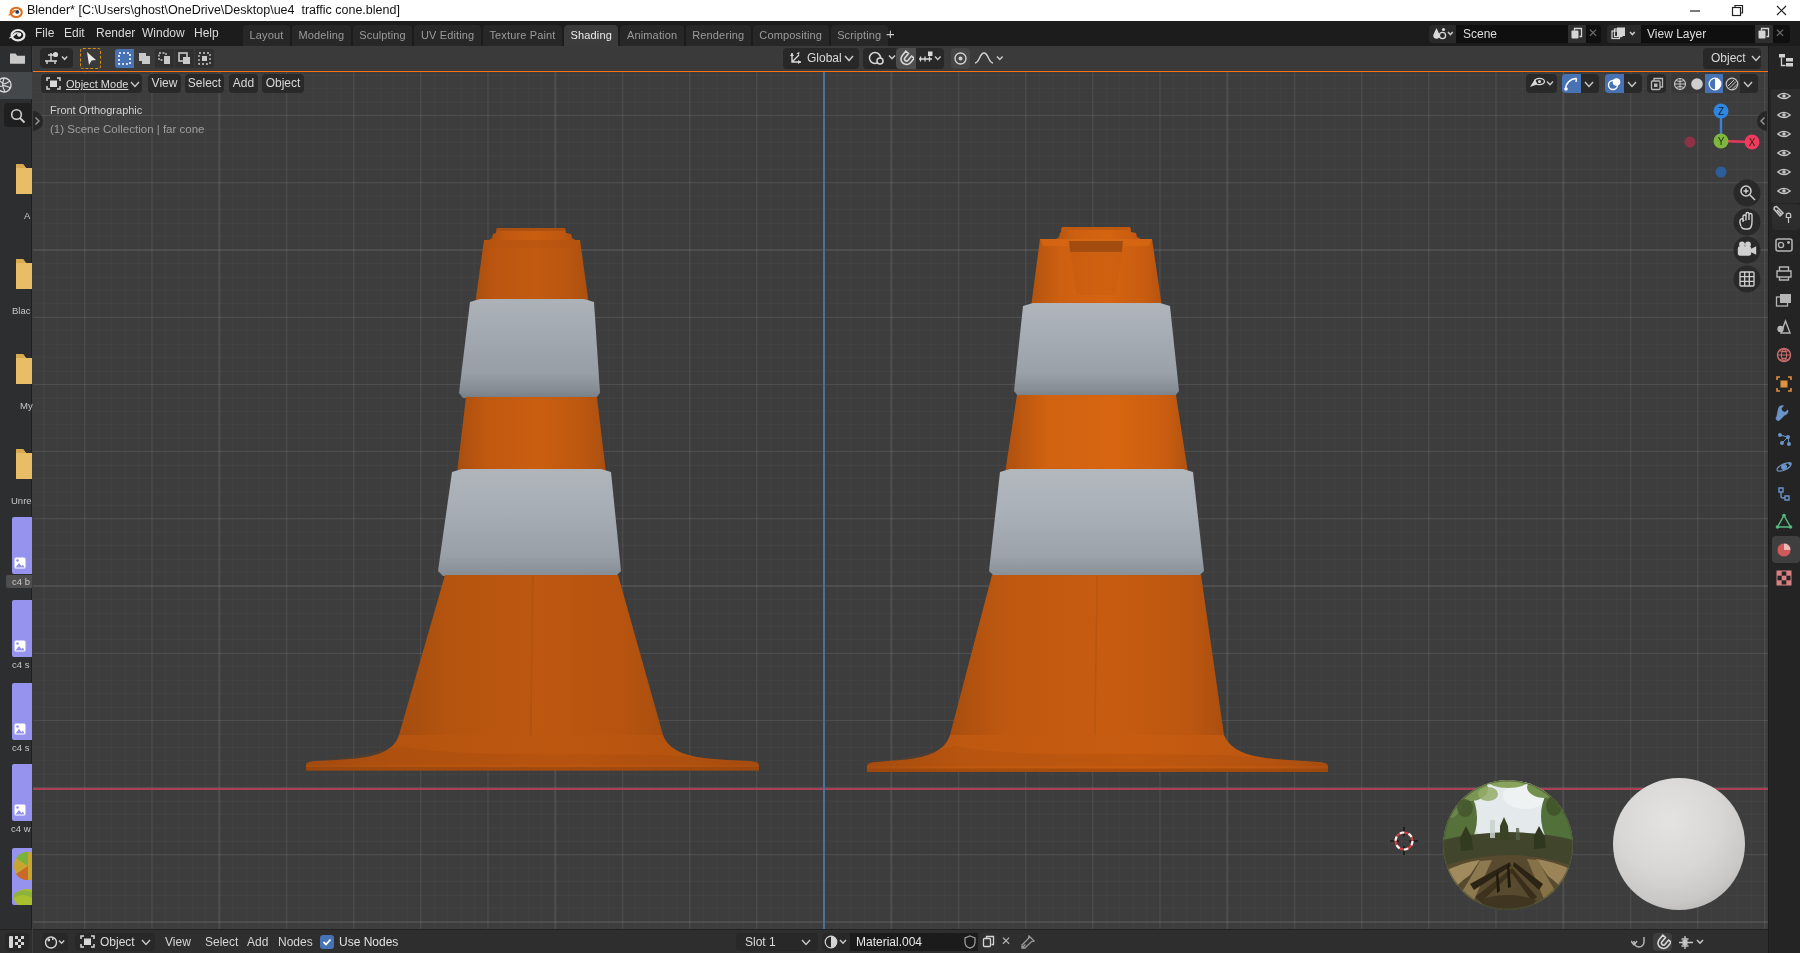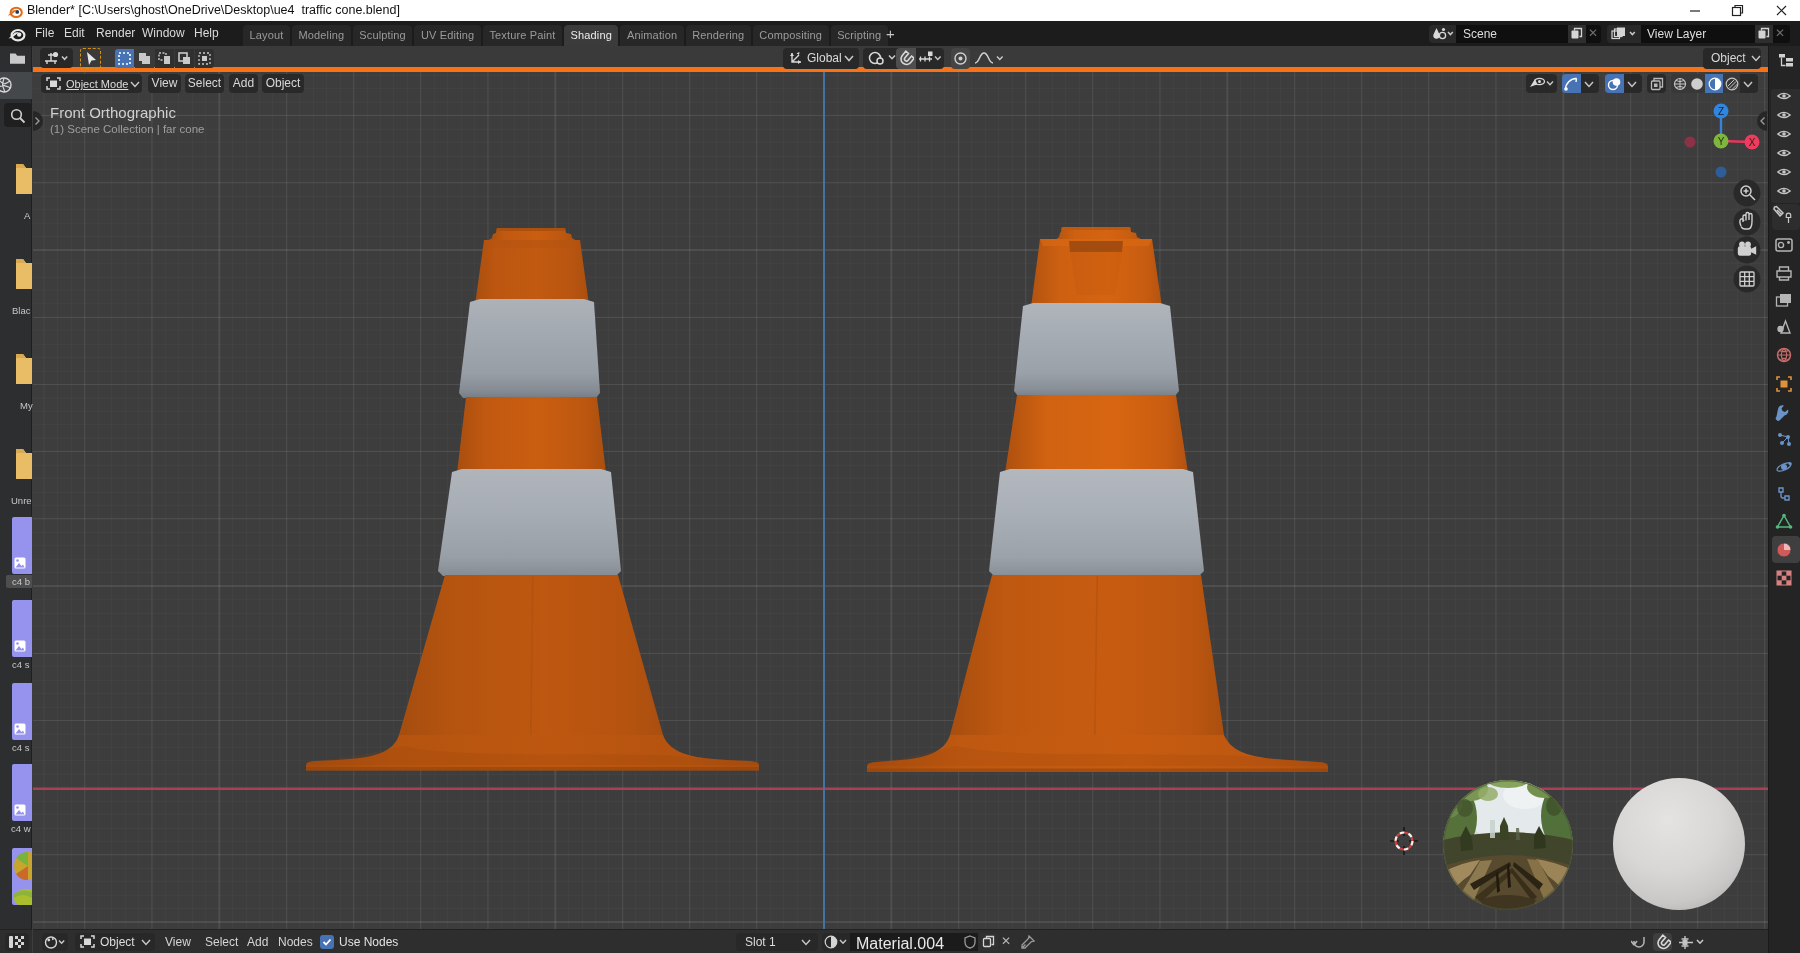--- a/index.html
+++ b/index.html
@@ -16,36 +16,36 @@
   
   #topbar { left:0; top:21px; width:1800px; height:25px; background:#1c1c1c; }
   .menu { position:absolute; top:5px; color:#dadada; font-size:12px; }
   .tabs { position:absolute; left:243px; top:4px; height:21px; display:flex; gap:2px; }
   .tab { background:#272727; color:#9b9b9b; font-size:11px; height:21px; line-height:21px;
          padding:0 6.5px; letter-spacing:0.15px; border-radius:4px 4px 0 0; }
   .tab.active { background:#3b3b3b; color:#ececec; }
 
   
   #toolrow { left:33px; top:46px; width:1735px; height:26px; background:#3a3a3a;
-             border-bottom:5px solid #f97316; }
+             border-bottom:1px solid #f97316; }
 
   
   #canvas { left:33px; top:72px; width:1735px; height:857px; background-color:#3d3d3d;
     background-image:
       repeating-linear-gradient(to right , rgba(255,255,255,0.075) 0px, rgba(255,255,255,0.075) 1.3px, transparent 1.3px, transparent 67.2px),
       repeating-linear-gradient(to bottom, rgba(255,255,255,0.075) 0px, rgba(255,255,255,0.075) 1.3px, transparent 1.3px, transparent 67.2px),
       repeating-linear-gradient(to right , rgba(255,255,255,0.022) 0px, rgba(255,255,255,0.022) 1px, transparent 1px, transparent 13.44px),
       repeating-linear-gradient(to bottom, rgba(255,255,255,0.022) 0px, rgba(255,255,255,0.022) 1px, transparent 1px, transparent 13.44px);
     background-position: 51.3px 0, 0 43px, 10.9px 0, 0 2.8px;
     overflow:hidden; }
 
   #redline { left:33px; top:788.2px; width:1735px; height:1.8px; background:#ac3f55; }
   #blueline { left:823px; top:72px; width:1.7px; height:857px; background:#46729f; }
 
-  .vptext1 { left:50px; top:104px; color:#d0d0d0; font-size:15px; }
+  .vptext1 { left:50px; top:104px; color:#d0d0d0; font-size:11px; }
   .vptext2 { left:50px; top:123px; color:#9e9e9e; font-size:11.5px; }
 
   
   .hbtn { position:absolute; top:74px; height:19px; background:rgba(39,39,39,0.92);
           border-radius:4px; color:#d8d8d8; font-size:12px; line-height:19px; text-align:center; }
 
   
   #leftpanel { left:0; top:46px; width:32px; height:883px; background:#2c2e2f; border-right:1px solid #1f1f1f; }
   .lp-label { position:absolute; left:0px; width:32px; color:#c7c7c7; font-size:9.5px; white-space:nowrap; overflow:hidden; }
   .thumbimg { position:absolute; left:12px; width:20px; background:#9593ee; border-radius:2px 0 0 2px; }
@@ -732,21 +732,21 @@
     <svg class="abs" style="left:768px;top:9px" width="10" height="8" viewBox="0 0 10 8">
         <path d="M1 1 l4 4.5 4-4.5" fill="none" stroke="#c9c9c9" stroke-width="1.4"></path>
       </svg>
     <div class="abs" style="left:789px;top:3px;width:28px;height:18px;background:#282828;border-radius:4px 0 0 4px;"></div>
     <svg class="abs" style="left:791px;top:5px" width="26" height="14" viewBox="0 0 26 14">
       <circle cx="7" cy="7" r="5.8" fill="none" stroke="#d5d5d5" stroke-width="1.2"></circle>
       <path d="M7 1.2 A5.8 5.8 0 0 1 7 12.8 Z M7 7 L12.8 7 A5.8 5.8 0 0 1 7 12.8 Z" fill="#d5d5d5"></path>
       <path d="M16 5 l3 3.2 3-3.2" fill="none" stroke="#c9c9c9" stroke-width="1.4"></path>
     </svg>
     <div class="abs" style="left:817px;top:3px;width:128px;height:18px;background:#1b1b1b;"></div>
-    <span class="abs" style="left:823px;top:5px;color:#e8e8e8;font-size:16px;">Material.004</span>
+    <span class="abs" style="left:823px;top:5px;color:#e8e8e8;font-size:12px;">Material.004</span>
     <svg class="abs" style="left:930px;top:5px" width="14" height="14" viewBox="0 0 14 14">
         <path d="M7 1 L12 3 V7 C12 10.5 9.5 12.5 7 13 C4.5 12.5 2 10.5 2 7 V3 Z" fill="none" stroke="#9a9a9a" stroke-width="1.3"></path>
       </svg>
     <div class="abs" style="left:947px;top:3px;width:18px;height:18px;background:#303030;"></div>
     <svg class="abs" style="left:949px;top:5px" width="14" height="13" viewBox="0 0 14 13">
       <rect x="1.5" y="3.5" width="7" height="8" rx="1" fill="none" stroke="#d5d5d5" stroke-width="1.3"></rect>
       <path d="M4.5 3.5 v-2 h7 v8 h-2" fill="none" stroke="#d5d5d5" stroke-width="1.3"></path>
     </svg>
     <span class="abs" style="left:968px;top:4px;color:#b5b5b5;font-size:12px;">✕</span>
     <svg class="abs" style="left:988px;top:5px" width="14" height="14" viewBox="0 0 14 14">

